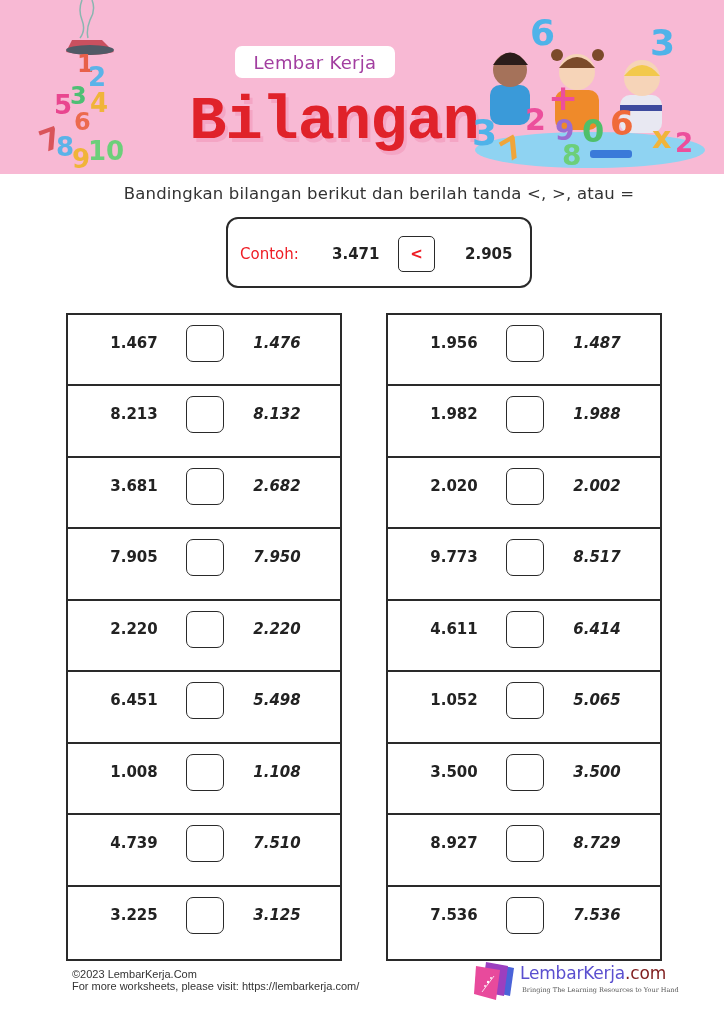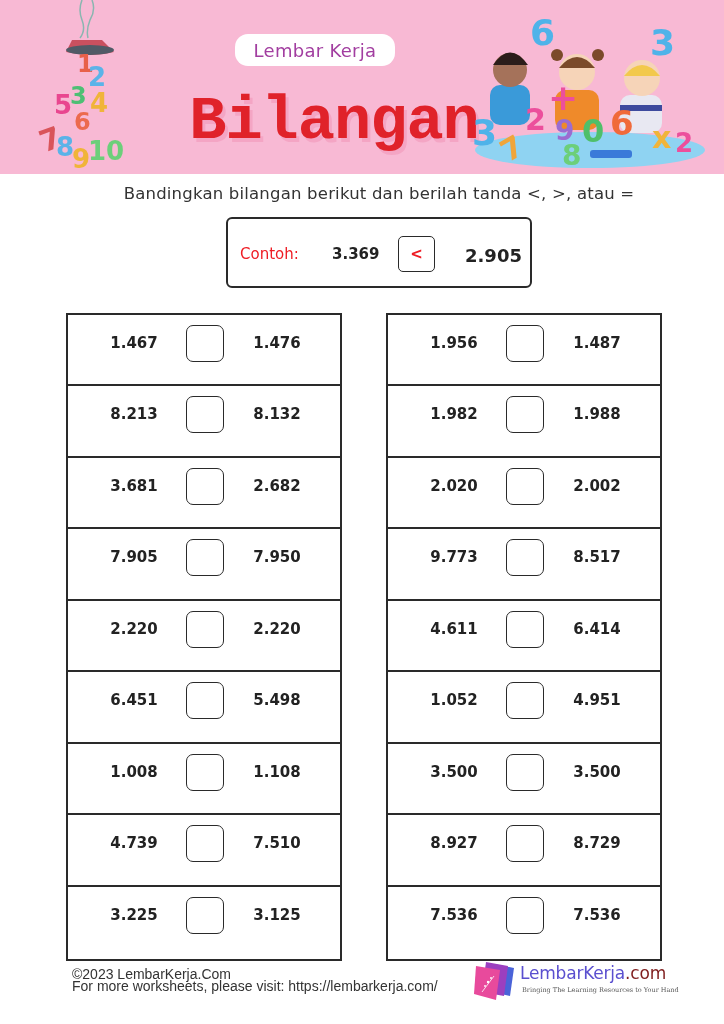--- a/index.html
+++ b/index.html
@@ -4,73 +4,73 @@
   <style>
     * { box-sizing: border-box; margin: 0; padding: 0; }
     html, body { width: 724px; height: 1024px; background: #ffffff; overflow: hidden; }
     body { position: relative; font-family: "DejaVu Sans", sans-serif; color: #222; }
 
     .header {
       position: absolute; left: 0; top: 0; width: 724px; height: 174px;
       background: #f8b9d4;
     }
     .badge {
-      position: absolute; left: 235px; top: 34px; width: 160px; height: 32px;
-      background: #ffffff; border-radius: 13px;
+      position: absolute; left: 235px; top: 46px; width: 160px; height: 32px;
+      background: #ffffff; border-radius: 7px;
       color: #a23ea0; font-family: "DejaVu Sans", sans-serif; font-size: 18px;
       display: flex; align-items: center; justify-content: center; letter-spacing: 0.3px;
     }
     .title {
       position: absolute; left: 184px; top: 82px; width: 300px; height: 80px;
       color: #e0222a; font-family: Liberation Mono, monospace; font-weight: bold;
       font-size: 62px; line-height: 80px; text-align: center; letter-spacing: -1px;
       text-shadow: 3px 4px 0 #f4a5c4;
     }
 
     .deco-left { position: absolute; left: 30px; top: 0; width: 100px; height: 174px; }
     .deco-right { position: absolute; left: 470px; top: 10px; width: 240px; height: 160px; }
 
     .instruction {
       position: absolute; left: 0; top: 184px; width: 758px; text-align: center;
       font-size: 16.5px; color: #333; letter-spacing: 0.2px;
     }
 
     .example {
       position: absolute; left: 226px; top: 217px; width: 306px; height: 71px;
-      border: 2px solid #2a2a2a; border-radius: 6px; background: #fff;
+      border: 2px solid #2a2a2a; border-radius: 12px; background: #fff;
     }
     .example .label { position: absolute; left: 12px; top: 26px; color: #ee1c24; font-size: 15px; }
     .example .num-a { position: absolute; left: 104px; top: 26px; font-size: 15px; font-weight: bold; color: #222; }
     .example .sign-box {
       position: absolute; left: 170px; top: 17px; width: 37px; height: 36px;
       border: 1.6px solid #2a2a2a; border-radius: 5px;
       color: #ee1c24; font-size: 15px; font-weight: bold;
       display: flex; align-items: center; justify-content: center;
     }
-    .example .num-b { position: absolute; left: 237px; top: 26px; font-size: 18px; font-weight: bold; color: #222; }
+    .example .num-b { position: absolute; left: 237px; top: 26px; font-size: 15px; font-weight: bold; color: #222; }
 
     .grid { position: absolute; left: 0; top: 0; }
     .row {
       position: absolute; width: 276px; height: 76px;
       border: 2px solid #2a2a2a; background: #fff;
     }
     .row .na, .row .nb {
       position: absolute; top: 19px; width: 80px; text-align: center;
       font-size: 15px; font-weight: bold; color: #222;
     }
     .row .na { left: 26px; }
-    .row .nb { left: 169px; }
+    .row .nb { left: 169px; font-style: italic; }
     .row .box {
       position: absolute; left: 118px; top: 10px; width: 38px; height: 37px;
       border: 1.6px solid #2a2a2a; border-radius: 7px; background: #fff;
     }
 
     .footer-text {
       position: absolute; left: 72px; top: 969px; font-family: "Liberation Sans", sans-serif;
-      font-size: 14px; color: #333; line-height: 11.5px;
+      font-size: 11px; color: #333; line-height: 11.5px;
     }
     .logo { position: absolute; left: 474px; top: 960px; width: 220px; height: 45px; }
     .logo .brand {
       position: absolute; left: 46px; top: 3px; font-family: "DejaVu Sans", sans-serif;
       font-size: 17px; letter-spacing: -0.2px;
     }
     .logo .brand .p1 { color: #5a4fcf; }
     .logo .brand .p2 { color: #7f1d1d; margin-top: 38px; }
     .logo .tagline {
       position: absolute; left: 48px; top: 26px; font-family: "DejaVu Serif", serif;
@@ -131,21 +131,21 @@
     <text x="2" y="135" font-size="36" fill="#4fb3e9" font-family="DejaVu Sans" font-weight="bold">3</text>
     <text x="32" y="150" font-size="30" fill="#f0a53a" font-family="DejaVu Sans" font-weight="bold" transform="rotate(-30 40 140)">7</text>
     <rect x="120" y="140" width="42" height="8" rx="3" fill="#3a7ad9"></rect>
   </svg>
 </div>
 
 <div class="instruction">Bandingkan bilangan berikut dan berilah tanda &lt;, &gt;, atau =</div>
 
 <div class="example">
   <span class="label">Contoh:</span>
-  <span class="num-a">3.369</span>
+  <span class="num-a">3.471</span>
   <span class="sign-box">&lt;</span>
   <span class="num-b">2.905</span>
 </div>
 
 <div class="grid">
 
   <div class="row" style="left:66px;top:313px">
     <span class="na">1.467</span>
     <span class="box"></span>
     <span class="nb">1.476</span>
@@ -212,21 +212,21 @@
     <span class="nb">8.517</span>
   </div>
   <div class="row" style="left:386px;top:599px">
     <span class="na">4.611</span>
     <span class="box"></span>
     <span class="nb">6.414</span>
   </div>
   <div class="row" style="left:386px;top:670px">
     <span class="na">1.052</span>
     <span class="box"></span>
-    <span class="nb">4.951</span>
+    <span class="nb">5.065</span>
   </div>
   <div class="row" style="left:386px;top:742px">
     <span class="na">3.500</span>
     <span class="box"></span>
     <span class="nb">3.500</span>
   </div>
   <div class="row" style="left:386px;top:813px">
     <span class="na">8.927</span>
     <span class="box"></span>
     <span class="nb">8.729</span>

